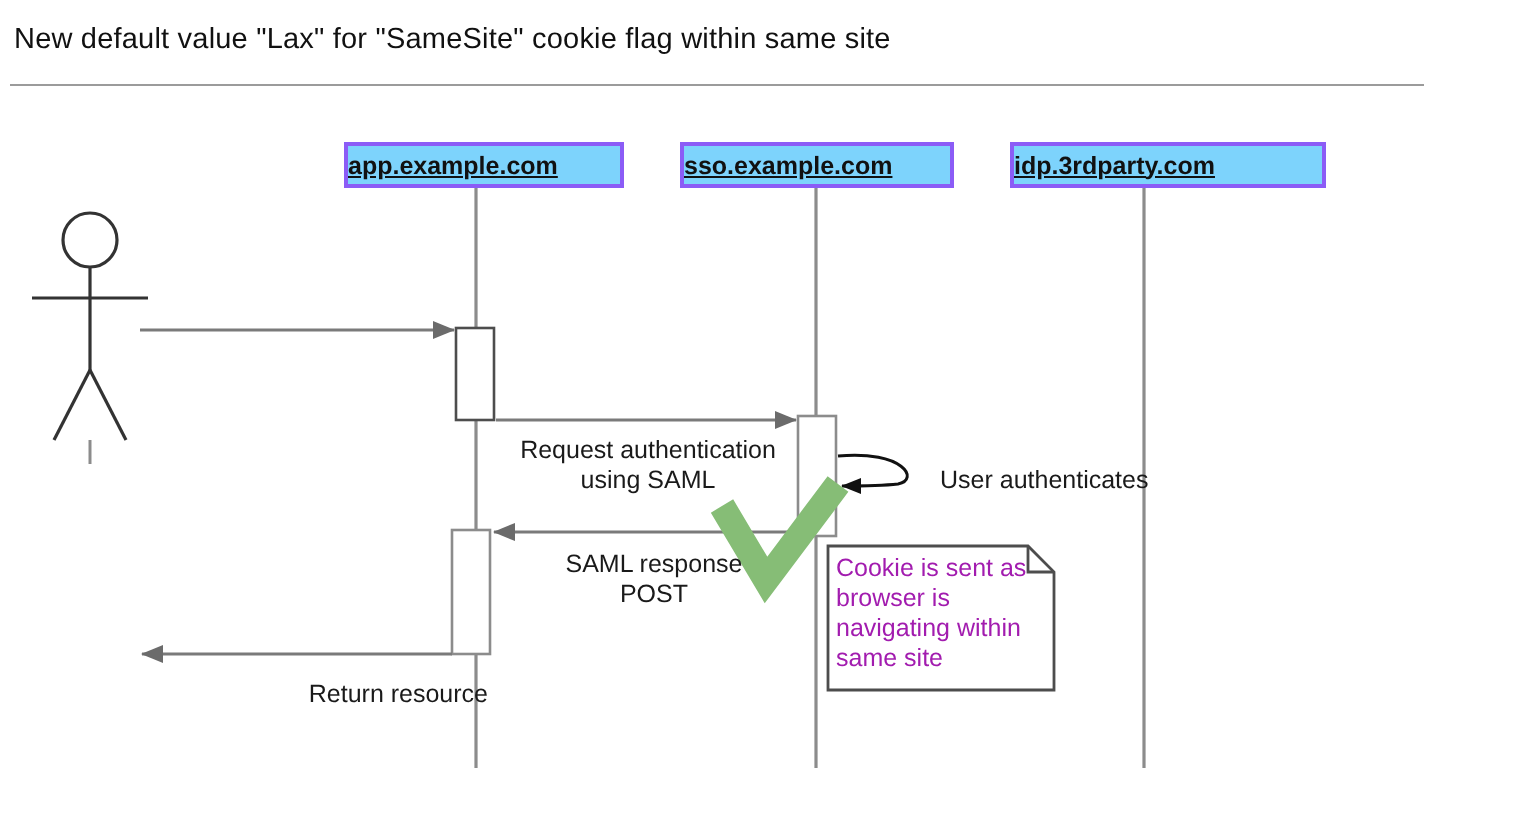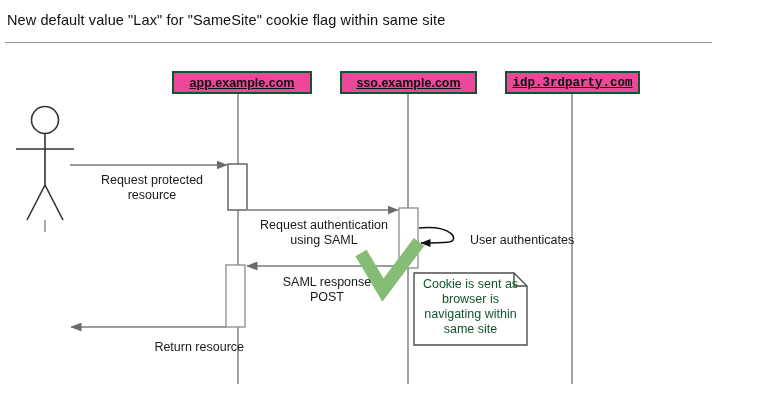--- a/index.html
+++ b/index.html
@@ -46,37 +46,37 @@
     width: 768px;
     height: 358px;
   }
   .canvas svg {
     display: block;
   }
   
   .lifeline-box {
     position: absolute;
     box-sizing: border-box;
-    background: #ec4899;
-    border: 2px solid #14532d;
+    background: #7dd3fc;
+    border: 2px solid #8b5cf6;
     height: 23px;
     display: flex;
     align-items: center;
-    justify-content: center;
+    justify-content: flex-start;
   }
   .lifeline-box span {
     font-size: 12.5px;
     font-weight: bold;
     color: #111111;
     text-decoration: underline;
     white-space: nowrap;
   }
   #box-app  { left: 172px; top: 21px; width: 140px; }
   #box-sso  { left: 340px; top: 21px; width: 137px; }
-  #box-idp  { left: 505px; top: 21px; width: 135px; font-family: Liberation Mono, monospace; }
+  #box-idp  { left: 505px; top: 21px; width: 158px; }
   
   .msg-label {
     position: absolute;
     font-size: 12.5px;
     line-height: 15px;
     color: #1a1a1a;
     text-align: center;
     white-space: pre-line;
   }
   #label-request-protected { left: 78px;  top: 123px; width: 148px; }
@@ -85,22 +85,22 @@
   #label-saml-response     { left: 252px; top: 225px; width: 150px; text-align: center; }
   #label-return-resource   { left: 96px;  top: 290px; width: 148px; text-align: right; }
   
   .note-text {
     position: absolute;
     left: 418px;
     top: 227px;
     width: 105px;
     font-size: 12.5px;
     line-height: 15px;
-    text-align: center;
-    color: #14532d;
+    text-align: left;
+    color: #a21caf;
     white-space: pre-line;
   }
 </style>
 </head>
 <body>
 
 <div id="page">
 
   <div class="title">New default value "Lax" for "SameSite" cookie flag within same site</div>
   <div class="title-rule"></div>
@@ -158,22 +158,20 @@
     <div class="lifeline-box" id="box-app">
       <span>app.example.com</span>
     </div>
     <div class="lifeline-box" id="box-sso">
       <span>sso.example.com</span>
     </div>
     <div class="lifeline-box" id="box-idp">
       <span>idp.3rdparty.com</span>
     </div>
 
-    <div class="msg-label" id="label-request-protected">Request protected
-resource</div>
 
     <div class="msg-label" id="label-user-auth">User authenticates</div>
 
     <div class="msg-label" id="label-request-auth">Request authentication
 using SAML</div>
 
     <div class="msg-label" id="label-saml-response">SAML response
 POST</div>
 
     <div class="msg-label" id="label-return-resource">Return resource</div>

